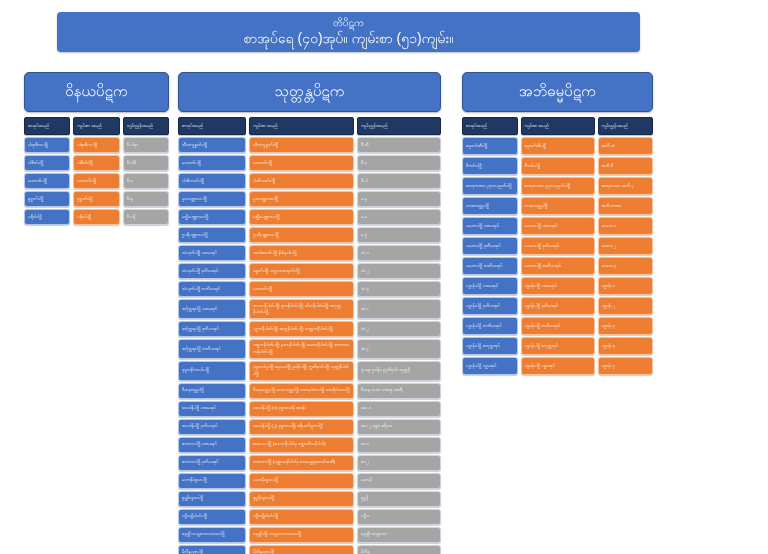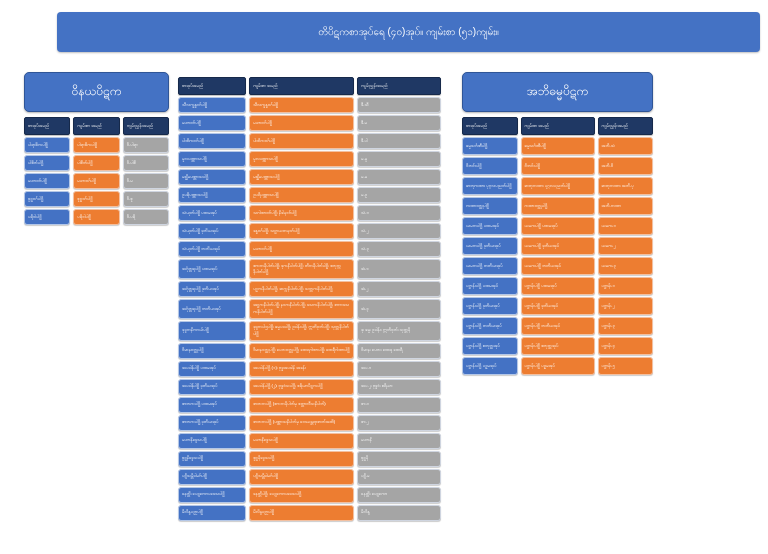--- a/index.html
+++ b/index.html
@@ -2,32 +2,32 @@
 <html><head>
 <meta charset="utf-8">
 <style>
   html,body{margin:0;padding:0;}
   body{
     width:768px;height:554px;position:relative;overflow:hidden;
     background:#ffffff;
     font-family:"Liberation Sans","DejaVu Sans",sans-serif;
   }
   .title-bar{
-    position:absolute;left:57px;top:12px;width:703px;height:40px;
+    position:absolute;left:57px;top:12px;width:583px;height:40px;
     background:var(--blue);border-radius:4px;
-    display:flex;flex-direction:row;justify-content:center;align-items:center;
+    display:flex;flex-direction:column;justify-content:center;align-items:center;
     color:#fff;box-shadow:0 1px 2px rgba(0,0,0,.25);
   }
   .title-line1{font-size:10px;line-height:1.25;}
-  .title-line2{font-size:10px;line-height:1.25;}
+  .title-line2{font-size:14px;line-height:1.25;}
   .section{position:absolute;top:72px;}
   .section-header{
     height:38px;background:var(--blue);border-radius:5px;
     display:flex;align-items:center;justify-content:center;color:#fff;
-    font-size:12px;box-shadow:0 1px 2px rgba(0,0,0,.3);
+    font-size:15px;box-shadow:0 1px 2px rgba(0,0,0,.3);
     border:0.5px solid #2f5597;
     text-align:right;
   }
   .colhead,.rows{display:grid;grid-gap:0 3px;margin-top:0;}
   .colhead{margin-top:5px;}
   .rows{margin-top:2px;grid-auto-rows:min-content;grid-row-gap:2px;}
   .colhead .hcell{
     background:var(--navy);color:#fff;border-radius:2px;height:16px;
     display:flex;align-items:center;padding:0 3px;font-size:4.3px;
     border:0.5px solid #16294a;box-shadow:0 1px 1px rgba(0,0,0,.25);
@@ -69,20 +69,21 @@
   <div class="rows">
       <div class="row"><div class="cell c-blue">ပါရာဇိကပါဠိ</div><div class="cell c-orange">ပါရာဇိကပါဠိ</div><div class="cell c-gray">ဝိ.ပါရာ</div></div>
       <div class="row"><div class="cell c-blue">ပါစိတ်ပါဠိ</div><div class="cell c-orange">ပါစိတ်ပါဠိ</div><div class="cell c-gray">ဝိ.ပါစိ</div></div>
       <div class="row"><div class="cell c-blue">မဟာဝဂ်ပါဠိ</div><div class="cell c-orange">မဟာဝဂ်ပါဠိ</div><div class="cell c-gray">ဝိ.မ</div></div>
       <div class="row"><div class="cell c-blue">စူဠဝဂ်ပါဠိ</div><div class="cell c-orange">စူဠဝဂ်ပါဠိ</div><div class="cell c-gray">ဝိ.စူ</div></div>
       <div class="row"><div class="cell c-blue">ပရိဝါပါဠိ</div><div class="cell c-orange">ပရိဝါပါဠိ</div><div class="cell c-gray">ဝိ.ပရိ</div></div>
     </div>
 </div>
 
 <div class="section" id="sec-suttanta">
+  <div class="section-header">သုတ္တန္တပိဋက</div>
   <div class="colhead">
       <div class="hcell">စာအုပ်အမည်</div>
       <div class="hcell">ကျမ်းစာ အမည်</div>
       <div class="hcell">ကျမ်းညွှန်းအမည်</div>
     </div>
   <div class="rows">
       <div class="row"><div class="cell c-blue">သီလက္ခန္ဓဝဂ်ပါဠိ</div><div class="cell c-orange">သီလက္ခန္ဓဝဂ်ပါဠိ</div><div class="cell c-gray">ဒီ.သီ</div></div>
       <div class="row"><div class="cell c-blue">မဟာဝဂ်ပါဠိ</div><div class="cell c-orange">မဟာဝဂ်ပါဠိ</div><div class="cell c-gray">ဒီ.မ</div></div>
       <div class="row"><div class="cell c-blue">ပါထိကဝဂ်ပါဠိ</div><div class="cell c-orange">ပါထိကဝဂ်ပါဠိ</div><div class="cell c-gray">ဒီ.ပါ</div></div>
       <div class="row"><div class="cell c-blue">မူလပဏ္ဏာသပါဠိ</div><div class="cell c-orange">မူလပဏ္ဏာသပါဠိ</div><div class="cell c-gray">မ.မူ</div></div>

